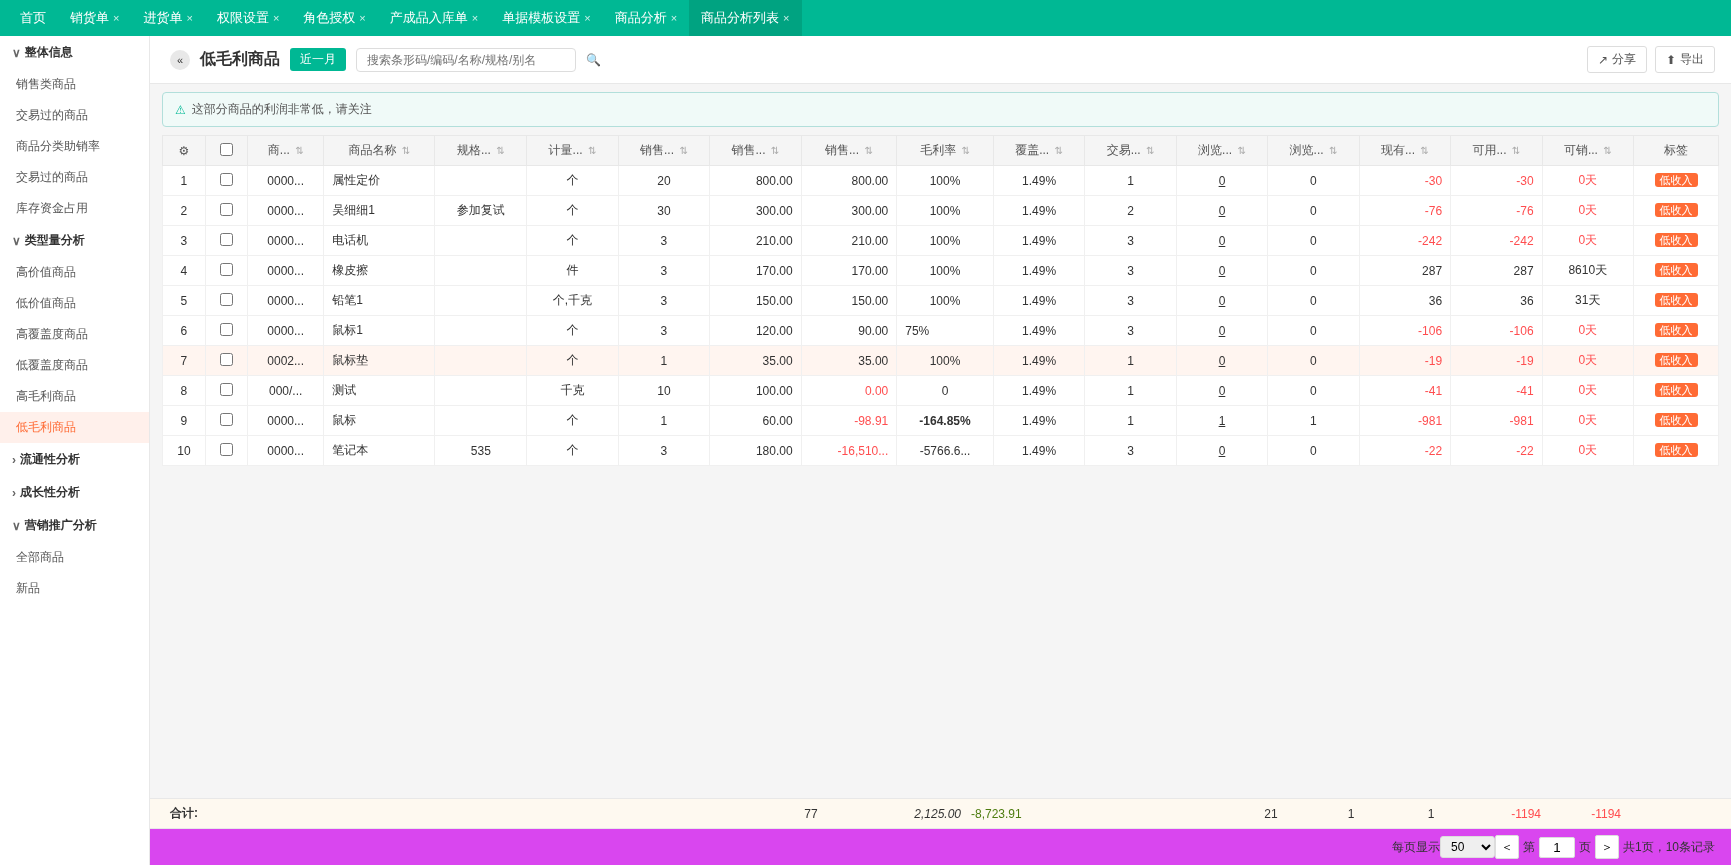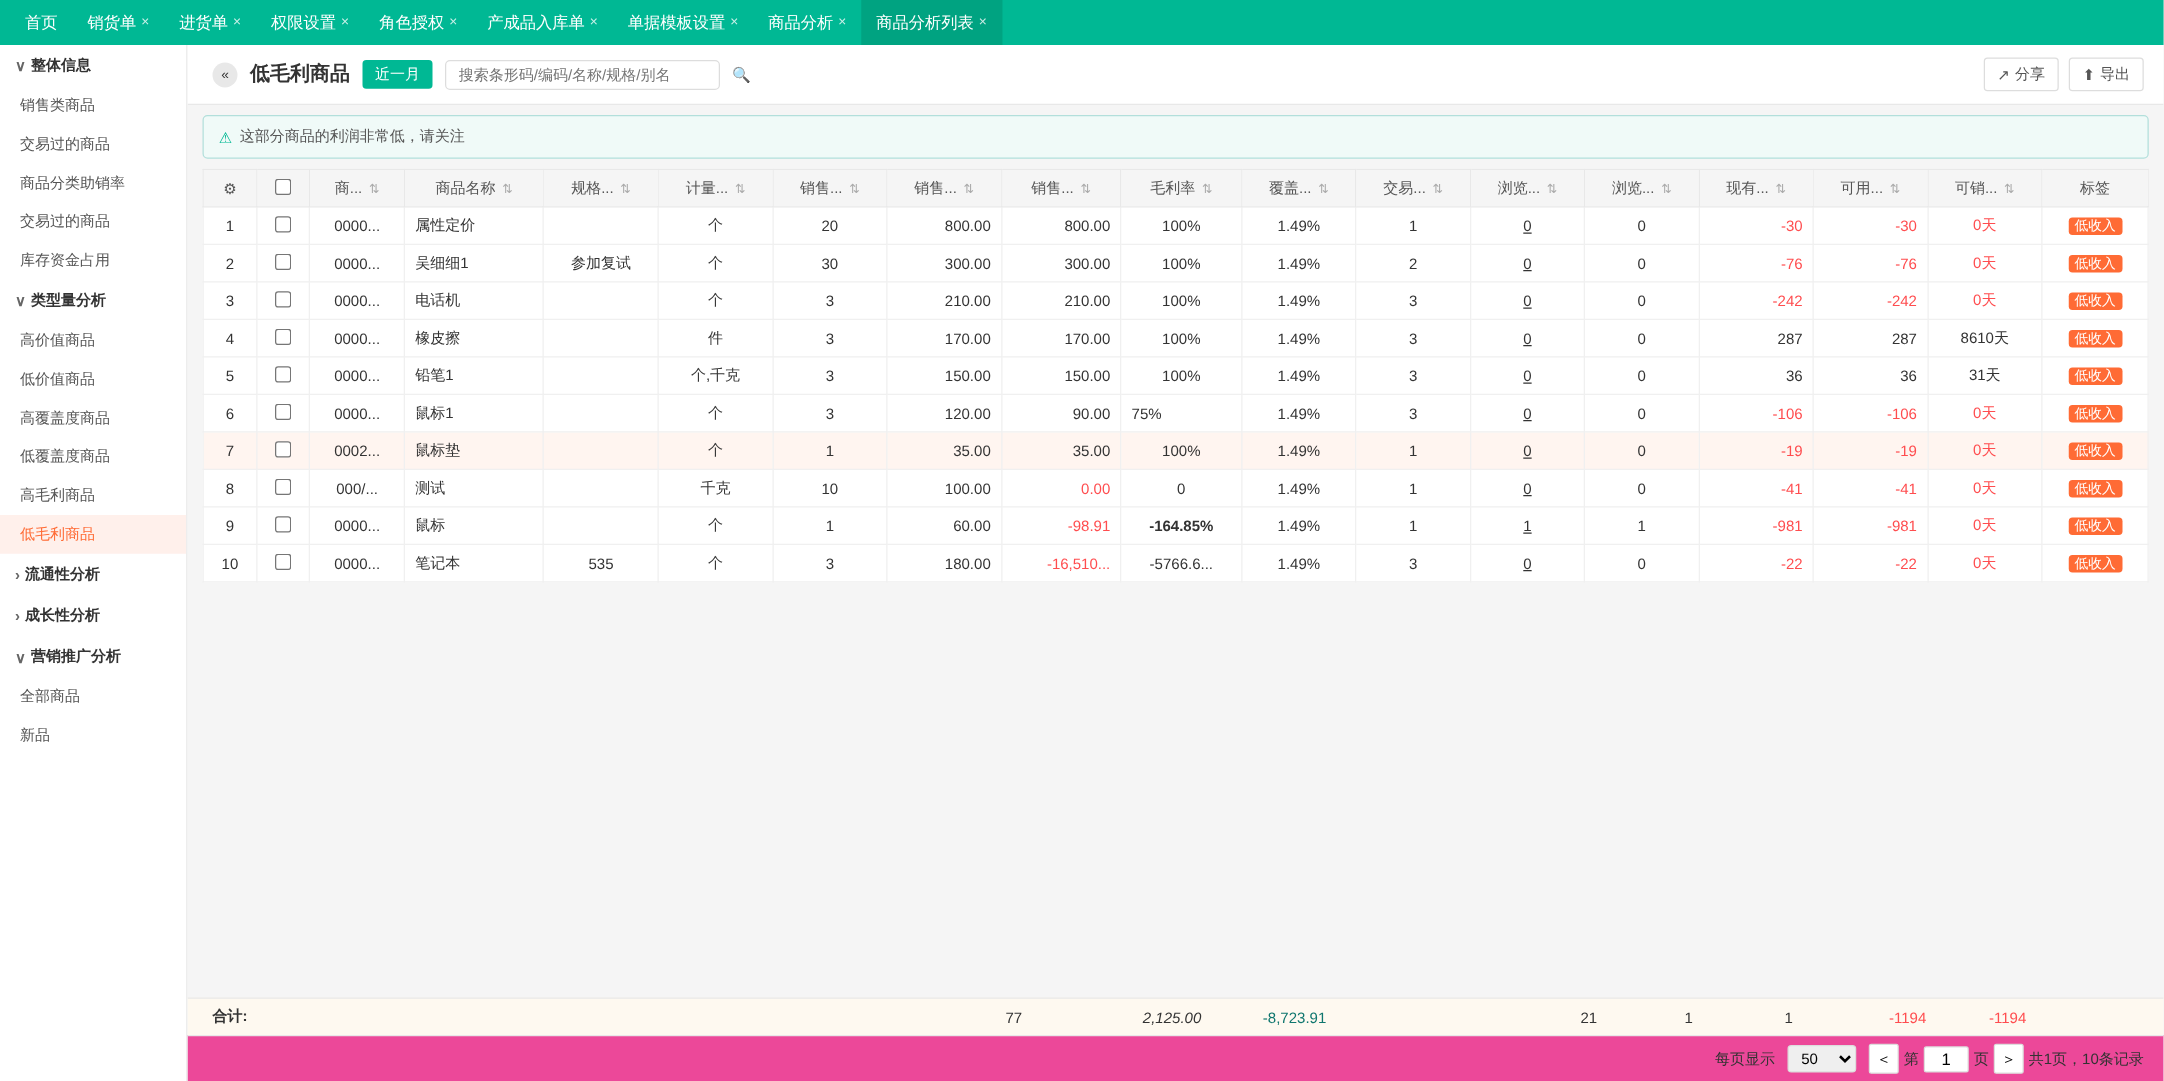--- a/index.html
+++ b/index.html
@@ -49,21 +49,21 @@
     tbody td { border: 1px solid #f0f0f0; padding: 6px 8px; text-align: center; white-space: nowrap; }
     tbody td.text-left { text-align: left; }
     .tag-badge { background: #ff6b35; color: #fff; border-radius: 3px; padding: 1px 5px; font-size: 11px; }
     .underline-link { text-decoration: underline; color: #333; cursor: pointer; }
     
     
     .table-footer { background: #fef9f0; border-top: 1px solid #e8e8e8; padding: 6px 20px; display: flex; align-items: center; font-size: 12px; }
     .footer-label { font-weight: bold; margin-right: 16px; }
     
     
-    .bottom-bar { background: #ec4899; border-top: 1px solid #e8e8e8; padding: 6px 16px; display: flex; align-items: center; justify-content: flex-end; gap: 10px; font-size: 12px; }
+    .bottom-bar { background: #d946ef; border-top: 1px solid #e8e8e8; padding: 6px 16px; display: flex; align-items: center; justify-content: flex-end; font-size: 12px; }
     .page-size-select { border: 1px solid #ddd; border-radius: 3px; padding: 2px 6px; font-size: 12px; }
     .pagination { display: flex; align-items: center; gap: 4px; }
     .page-btn { border: 1px solid #ddd; background: #fff; width: 24px; height: 24px; display: flex; align-items: center; justify-content: center; cursor: pointer; border-radius: 2px; font-size: 12px; }
     .page-input { border: 1px solid #ddd; width: 36px; text-align: center; border-radius: 2px; padding: 2px; }
     
     .collapse-btn { width: 20px; height: 20px; background: #e8e8e8; border-radius: 50%; display: flex; align-items: center; justify-content: center; cursor: pointer; font-size: 11px; margin-left: 4px; }
   </style>
 </head>
 <body>
 
@@ -405,21 +405,21 @@
     </tr>
           </tbody>
       </table>
     </div>
 
     <div class="table-footer">
       <span class="footer-label">合计:</span>
       <div style="display:flex; gap:0; flex:1; justify-content:flex-end; align-items:center;">
         <span style="width:120px; text-align:center;">77</span>
         <span style="width:100px; text-align:right; padding-right:10px;font-style:italic;">2,125.00</span>
-        <span style="width:100px; text-align:right; padding-right:10px; color:#0f766e;">-8,723.91</span>
+        <span style="width:100px; padding-right:10px; color:#4d7c0f;">-8,723.91</span>
         <span style="width:80px;"></span>
         <span style="width:80px;"></span>
         <span style="width:80px; text-align:center;">21</span>
         <span style="width:80px; text-align:center;">1</span>
         <span style="width:80px; text-align:center;">1</span>
         <span style="width:80px; text-align:right; padding-right:10px; color:#ff4d4f;">-1194</span>
         <span style="width:80px; text-align:right; padding-right:10px; color:#ff4d4f;">-1194</span>
         <span style="width:80px;"></span>
       </div>
     </div>

